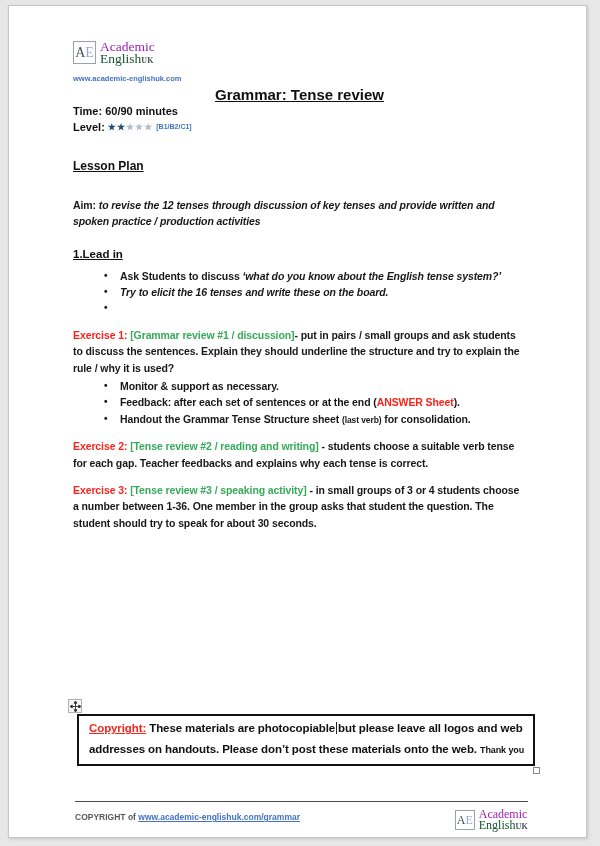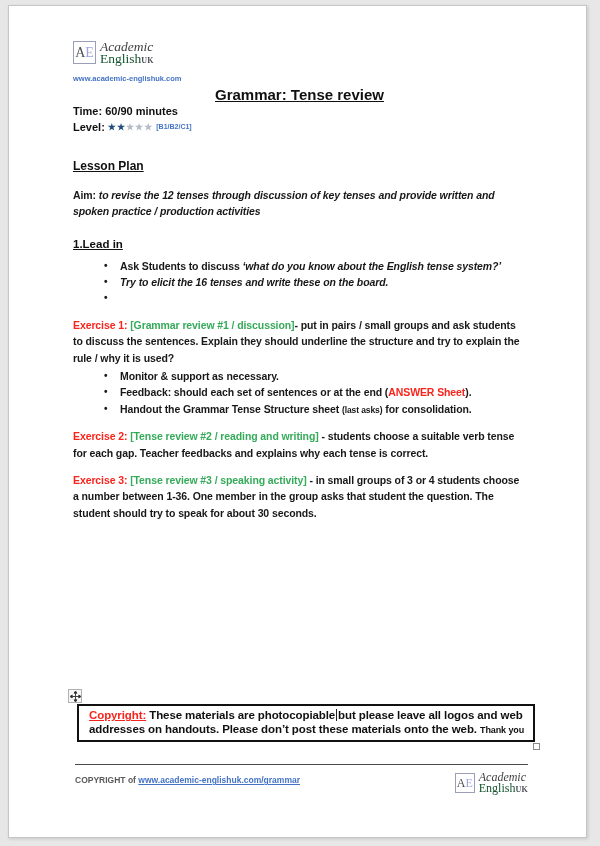--- a/index.html
+++ b/index.html
@@ -27,21 +27,21 @@
     width: 23px; height: 23px;
     border: 1px solid #9b9fb5;
     display: flex; align-items: center; justify-content: center;
     font-family: "Liberation Serif", serif;
     font-size: 14px; line-height: 1;
     background: #fff;
   }
   .ae-a { color: #4d4f58; }
   .ae-e { color: #9ea6de; }
   .logo-words { font-family: "Liberation Serif", serif; line-height: 11px; padding-top: 2px; }
-  .logo-academic { color: #404040; font-size: 13.5px; display: block; font-style: italic; }
+  .logo-academic { color: #a21caf; font-size: 13.5px; display: block; }
   .logo-english { color: #14532d; font-size: 13.5px; }
   .logo-uk { color: #4d4f58; font-size: 8px; font-weight: bold; letter-spacing: 0.3px; }
   .logo-url {
     display: block; margin-top: 8px;
     font-size: 7.5px; font-weight: bold;
     color: #4472c4; text-decoration: none; text-align: center;
   }
   .logo-small .ae-box { width: 20px; height: 20px; font-size: 12px; }
   .logo-small .logo-academic, .logo-small .logo-english { font-size: 12px; }
   .logo-small .logo-words { line-height: 10px; }
@@ -57,21 +57,21 @@
   .stars-filled { color: #1e4e7a; }
   .stars-empty { color: #b3bcc7; }
   .level-code { font-size: 7px; font-weight: bold; color: #4472c4; vertical-align: 2px; }
 
   
   .h2 {
     margin-top: 25px; font-size: 12px; font-weight: bold; color: #101010;
   }
   .h2 span { text-decoration: underline; }
   .aim {
-    margin-top: 14px; font-size: 10.5px; font-weight: bold; font-style: italic;
+    margin-top: 24px; font-size: 10.5px; font-weight: bold; font-style: italic;
     color: #181818; line-height: 16.3px; letter-spacing: -0.1px;
   }
   .h3 { margin-top: 18px; font-size: 11.5px; font-weight: bold; color: #101010; }
   .h3 span { text-decoration: underline; }
   .ul { margin-top: 8px; }
   .li { display: flex; font-size: 10.5px; font-weight: bold; color: #181818;
         line-height: 16.4px; letter-spacing: -0.1px; }
   .li .bullet { width: 16px; margin-left: 31px; flex: none; font-size: 10px; }
   .li .li-text { flex: 1; }
   .italic { font-style: italic; }
@@ -89,37 +89,37 @@
     width: 14px; height: 14px;
     border: 1px solid #b0b0b0; background: #f7f7f7;
     display: flex; align-items: center; justify-content: center;
   }
   .copy-box {
     margin-top: 1px; margin-left: 9px;
     width: 458px;
     border: 2px solid #111111;
     padding: 2px 6px 3px 10px;
     font-size: 11.5px; font-weight: bold; color: #101010;
-    line-height: 14px; letter-spacing: -0.1px;
+    line-height: 21px; letter-spacing: -0.1px;
     position: relative;
   }
   .copy-label { color: #f8241c; text-decoration: underline; }
   .caret {
     display: inline-block; width: 1px; height: 12px;
     background: #222; vertical-align: -2px; margin: 0 1px;
   }
   .thank-you { font-size: 9px; }
   .resize-handle {
     position: absolute; right: -7px; bottom: -10px;
     width: 7px; height: 7px; background: #ffffff; border: 1px solid #8a8a8a;
   }
 
   
   .footer {
-    position: absolute; left: 66px; right: 58px; top: 758px;
+    position: absolute; left: 66px; right: 58px; top: 795px;
     border-top: 1px solid #4a4a4a;
     display: flex; justify-content: space-between; align-items: flex-start;
   }
   .footer-text { margin-top: 10px; font-size: 8.5px; font-weight: bold; color: #595959; }
   .footer-link { color: #4472c4; text-decoration: underline; }
   .footer .logo-row { margin-top: 5px; }
 </style>
 </head>
 <body>
 
@@ -182,25 +182,25 @@
     <div class="para">
       <span class="red">Exercise 1:</span><span class="green"> [Grammar review #1 / discussion]</span><span>- put in pairs / small groups and ask students to discuss the sentences. Explain they should underline the structure and try to explain the rule / why it is used?</span>
     </div>
     <div class="ul" style="margin-top:2px;">
       <div class="li">
         <span class="bullet">•</span>
         <span class="li-text">Monitor &amp; support as necessary.</span>
       </div>
       <div class="li">
         <span class="bullet">•</span>
-        <span class="li-text"><span>Feedback: should each set of sentences or at the end (</span><span class="red">ANSWER Sheet</span><span>).</span></span>
-      </div>
-      <div class="li">
-        <span class="bullet">•</span>
-        <span class="li-text"><span>Handout the Grammar Tense Structure sheet </span><span class="small-inline">(last asks)</span><span> for consolidation.</span></span>
+        <span class="li-text"><span>Feedback: after each set of sentences or at the end (</span><span class="red">ANSWER Sheet</span><span>).</span></span>
+      </div>
+      <div class="li">
+        <span class="bullet">•</span>
+        <span class="li-text"><span>Handout the Grammar Tense Structure sheet </span><span class="small-inline">(last verb)</span><span> for consolidation.</span></span>
       </div>
     </div>
 
     
     <div class="para">
       <span class="red">Exercise 2:</span><span class="green"> [Tense review #2 / reading and writing]</span><span> - students choose a suitable verb tense for each gap. Teacher feedbacks and explains why each tense is correct.</span>
     </div>
 
     
     <div class="para" style="margin-top:11px;">

